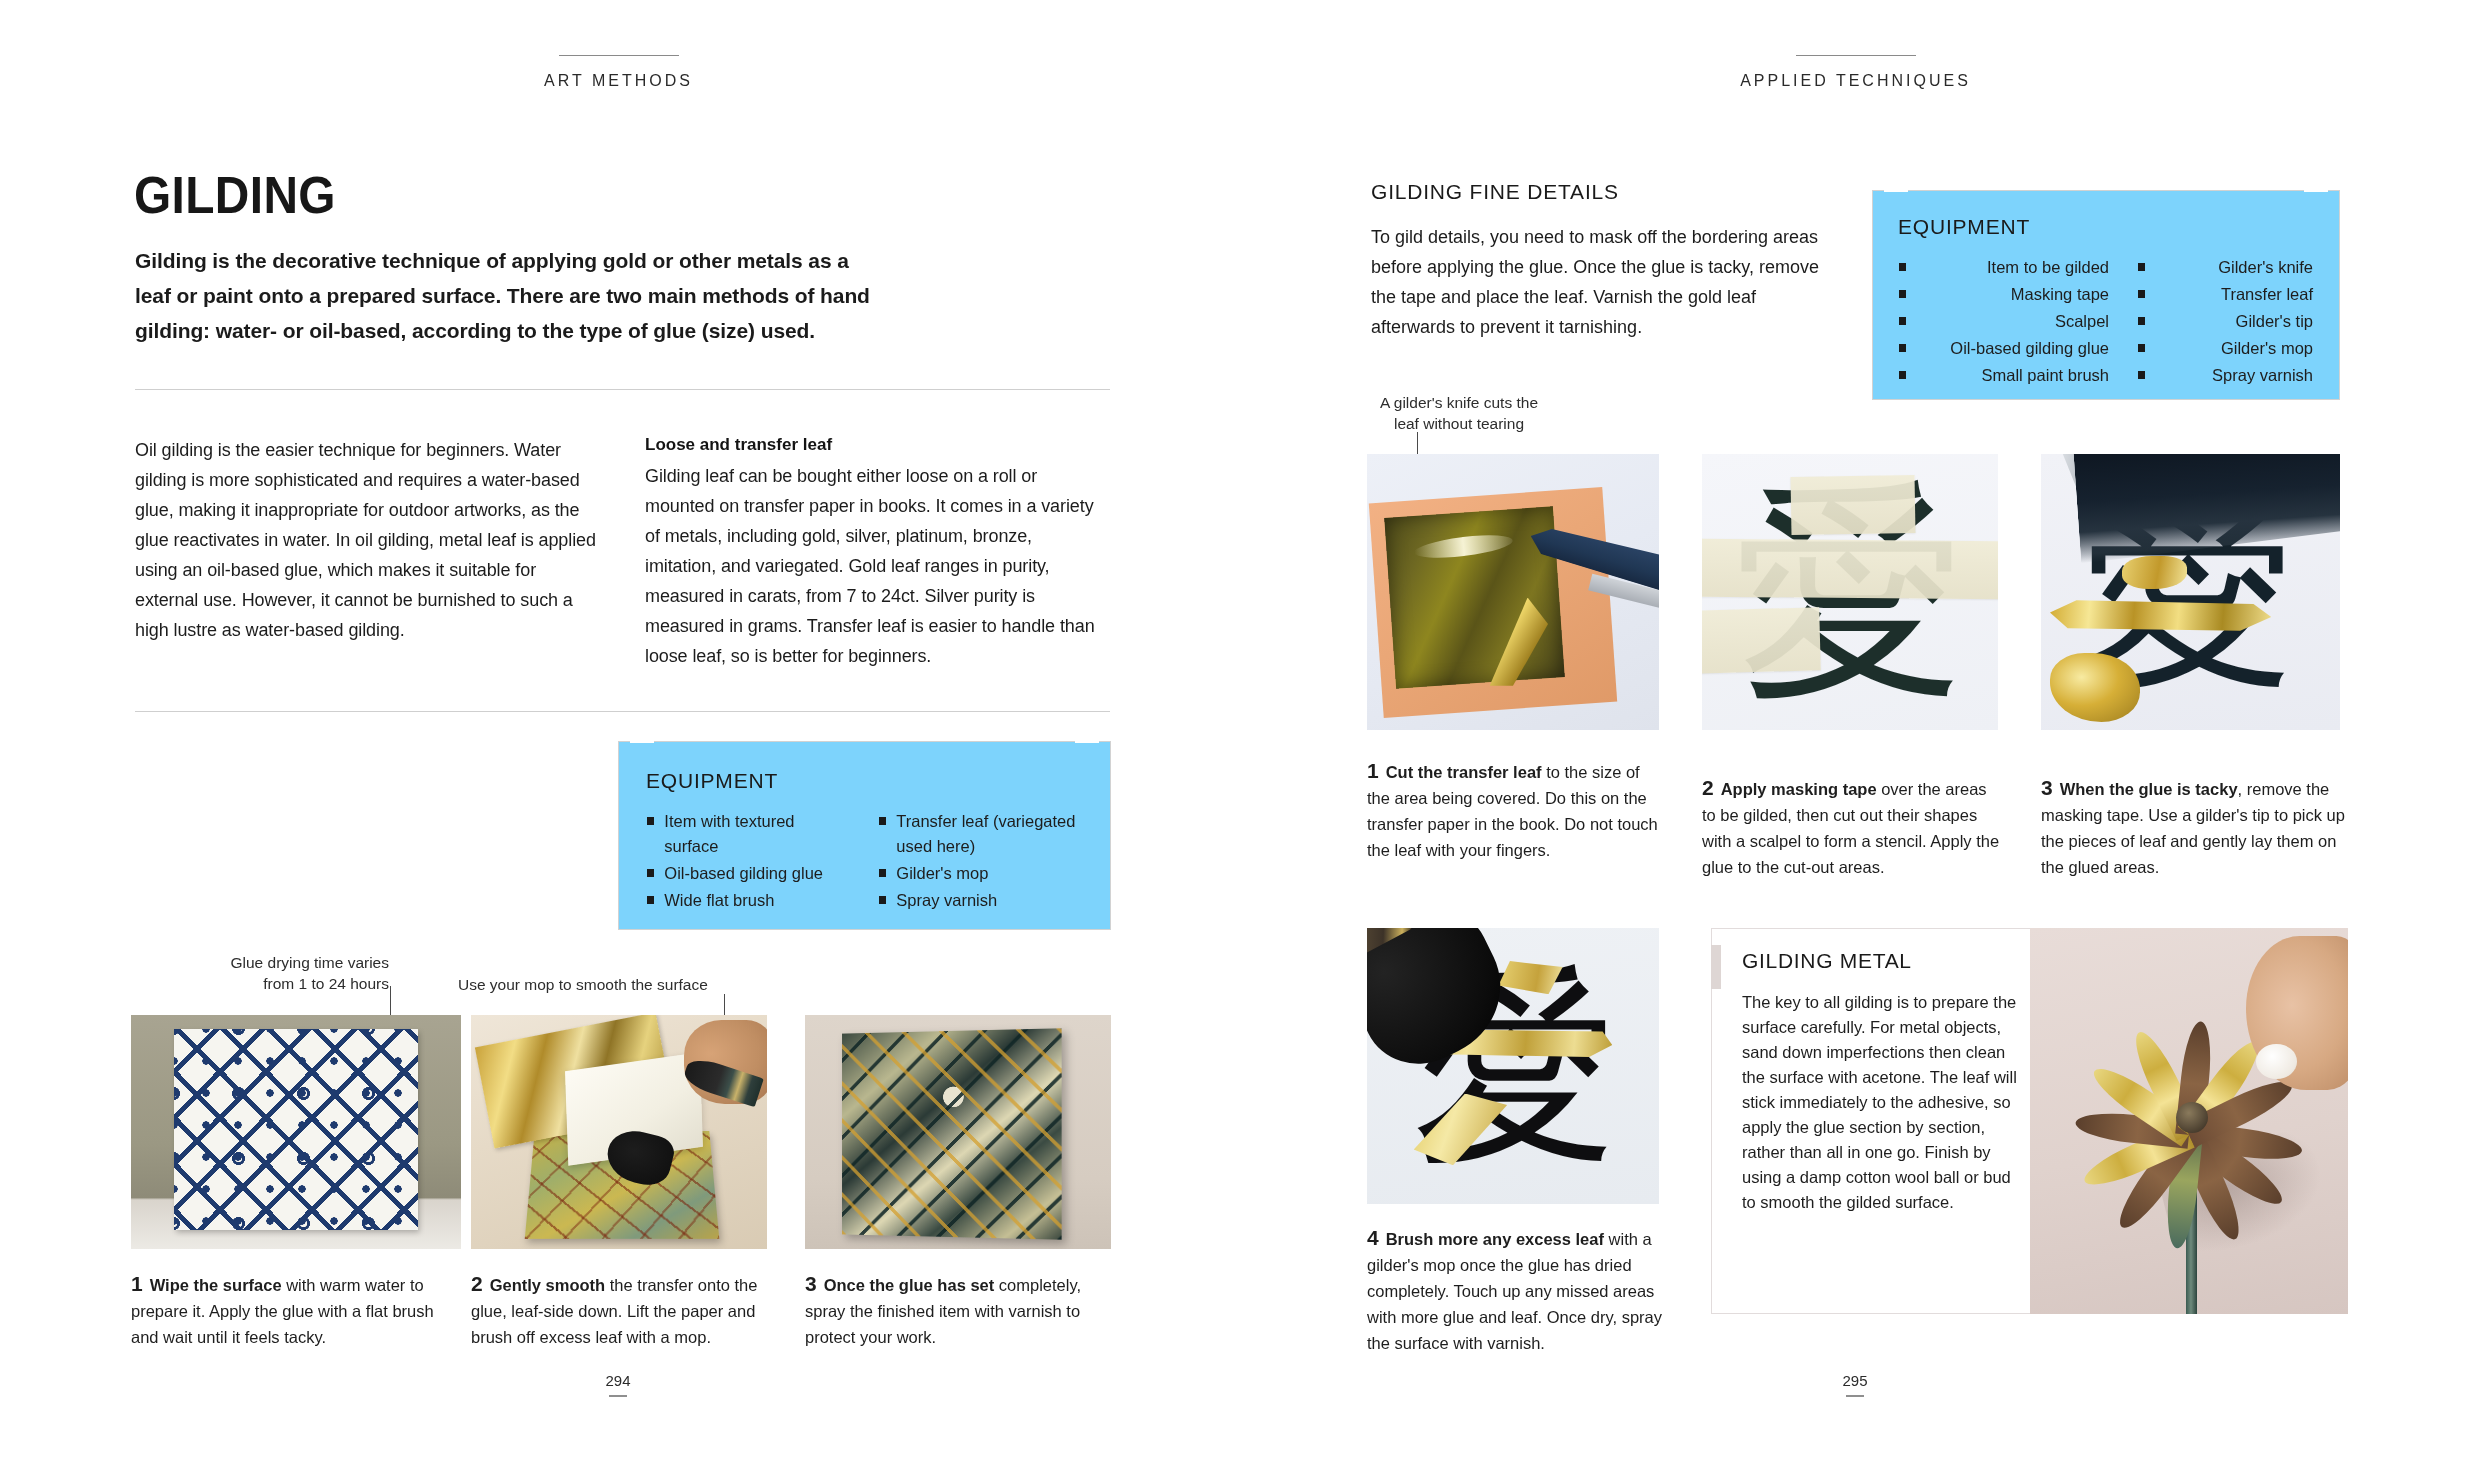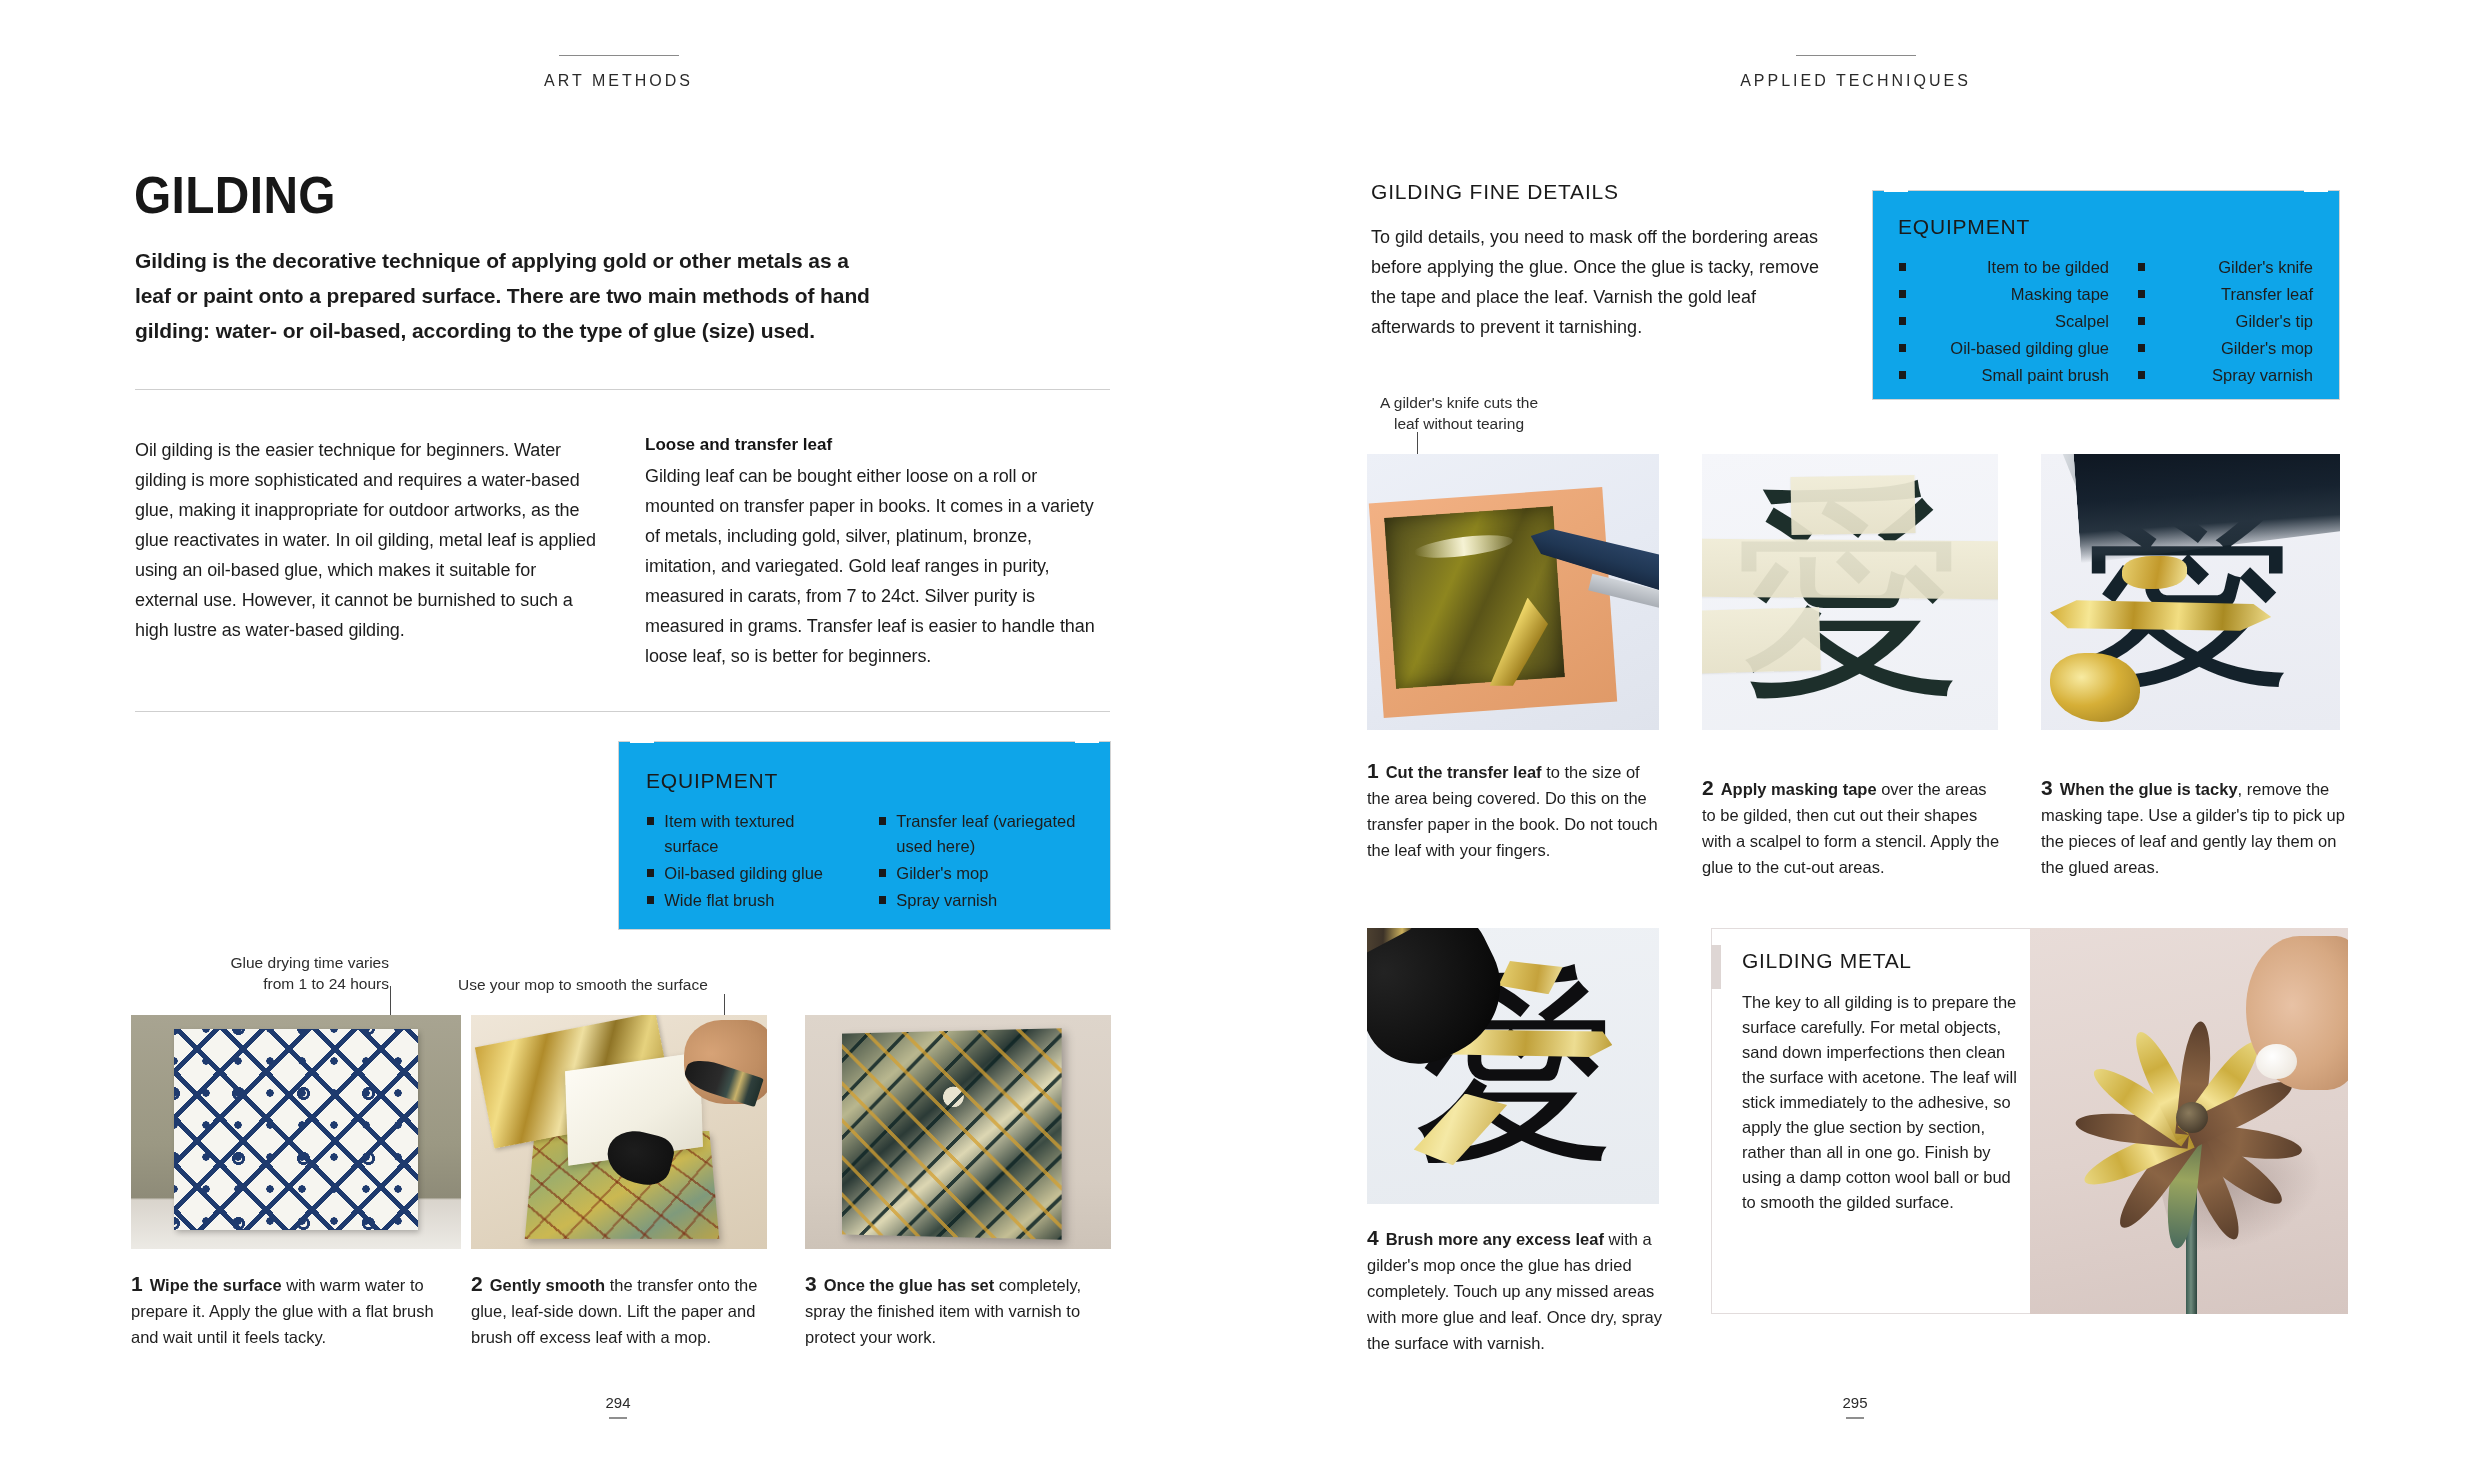--- a/index.html
+++ b/index.html
@@ -121,21 +121,21 @@
     font-size: 18px;
     line-height: 30px;
     color: #1c1c1c;
     margin-top: 7px;
   }
 
   
   .equip-box {
     position: absolute;
     border: 0.7px solid #d2d2d2;
-    background: #0ea5e9;
+    background: #7dd3fc;
   }
   .equip-box::before,
   .equip-box::after {
     content: "";
     position: absolute;
     top: -0.7px;
     width: 24px;
     height: 2.1px;
     background: #ffffff;
   }
@@ -206,21 +206,21 @@
   .step .num {
     font-weight: 700;
     font-size: 21px;
     margin-right: 7px;
   }
   .step .lead { font-weight: 700; }
 
   
   .folio {
     position: absolute;
-    bottom: 61px;
+    bottom: 83px;
     font-size: 15px;
     color: #2b2b2b;
     text-align: center;
   }
   .folio .frule {
     width: 18.3px;
     height: 2.1px;
     background: #8f8f8f;
     margin: 6.3px auto 0 auto;
   }

